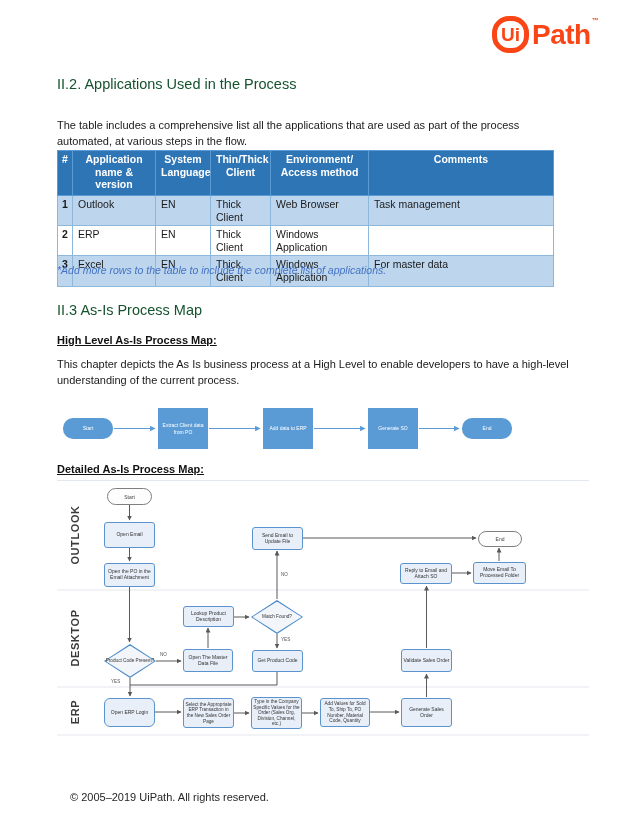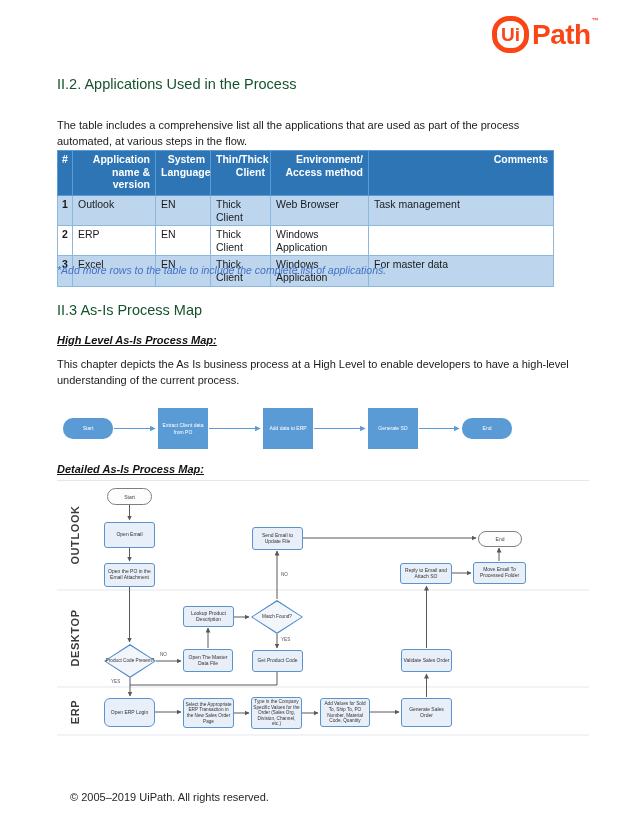--- a/index.html
+++ b/index.html
@@ -11,28 +11,28 @@
   .logo-box{width:27px;height:27px;border:5px solid #FA4616;border-radius:17px;
             display:flex;align-items:center;justify-content:center;
             color:#FA4616;font-weight:bold;font-size:19px;line-height:1;}
   .logo-word{color:#FA4616;font-weight:bold;font-size:28px;line-height:37px;margin-left:3px;letter-spacing:-0.5px;}
   .logo-tm{color:#FA4616;font-size:7px;font-weight:bold;vertical-align:top;position:relative;top:-14px;left:1px;}
 
   
   .abs{position:absolute;}
   .h-blue{font-size:14.5px;color:#14532d;font-weight:400;}
   .body-text{font-size:11px;line-height:1.45;color:#1a1a1a;margin-top:8px;}
-  .sub-head{font-size:11px;font-weight:bold;text-decoration:underline;color:#111;font-style:italic;}
+  .sub-head{font-size:11px;font-weight:bold;text-decoration:underline;color:#111;}
   .note{font-size:10.5px;font-style:italic;color:#4472C4;}
   .footer{font-size:11px;color:#262626;}
 
   
   table.apps{border-collapse:collapse;width:496px;table-layout:fixed;font-size:10.5px;}
   table.apps th,table.apps td{border:1px solid #8DB8DC;vertical-align:top;padding:2px 5px;line-height:1.2;}
-  table.apps th{background:#2E75B6;color:#ffffff;text-align:right;font-weight:bold;height:40px;border-color:#5B9BD5;}
+  table.apps th{background:#2E75B6;color:#ffffff;text-align:center;font-weight:bold;height:40px;border-color:#5B9BD5;}
   table.apps td{height:22px;}
   table.apps tr.alt td{background:#BDD6EE;}
   table.apps td.num{font-weight:bold;text-align:center;padding-left:2px;padding-right:2px;}
   table.apps th.num{text-align:center;padding-left:2px;padding-right:2px;}
 
   
   .hlflow{position:absolute;left:57px;top:400px;width:530px;height:72px;}
   .hlnode{position:absolute;background:#5B9BD5;color:#ffffff;display:flex;align-items:center;
           justify-content:center;text-align:center;font-size:5px;line-height:1.25;padding:1px;box-sizing:border-box;}
   .hlpill{border-radius:10px;}

